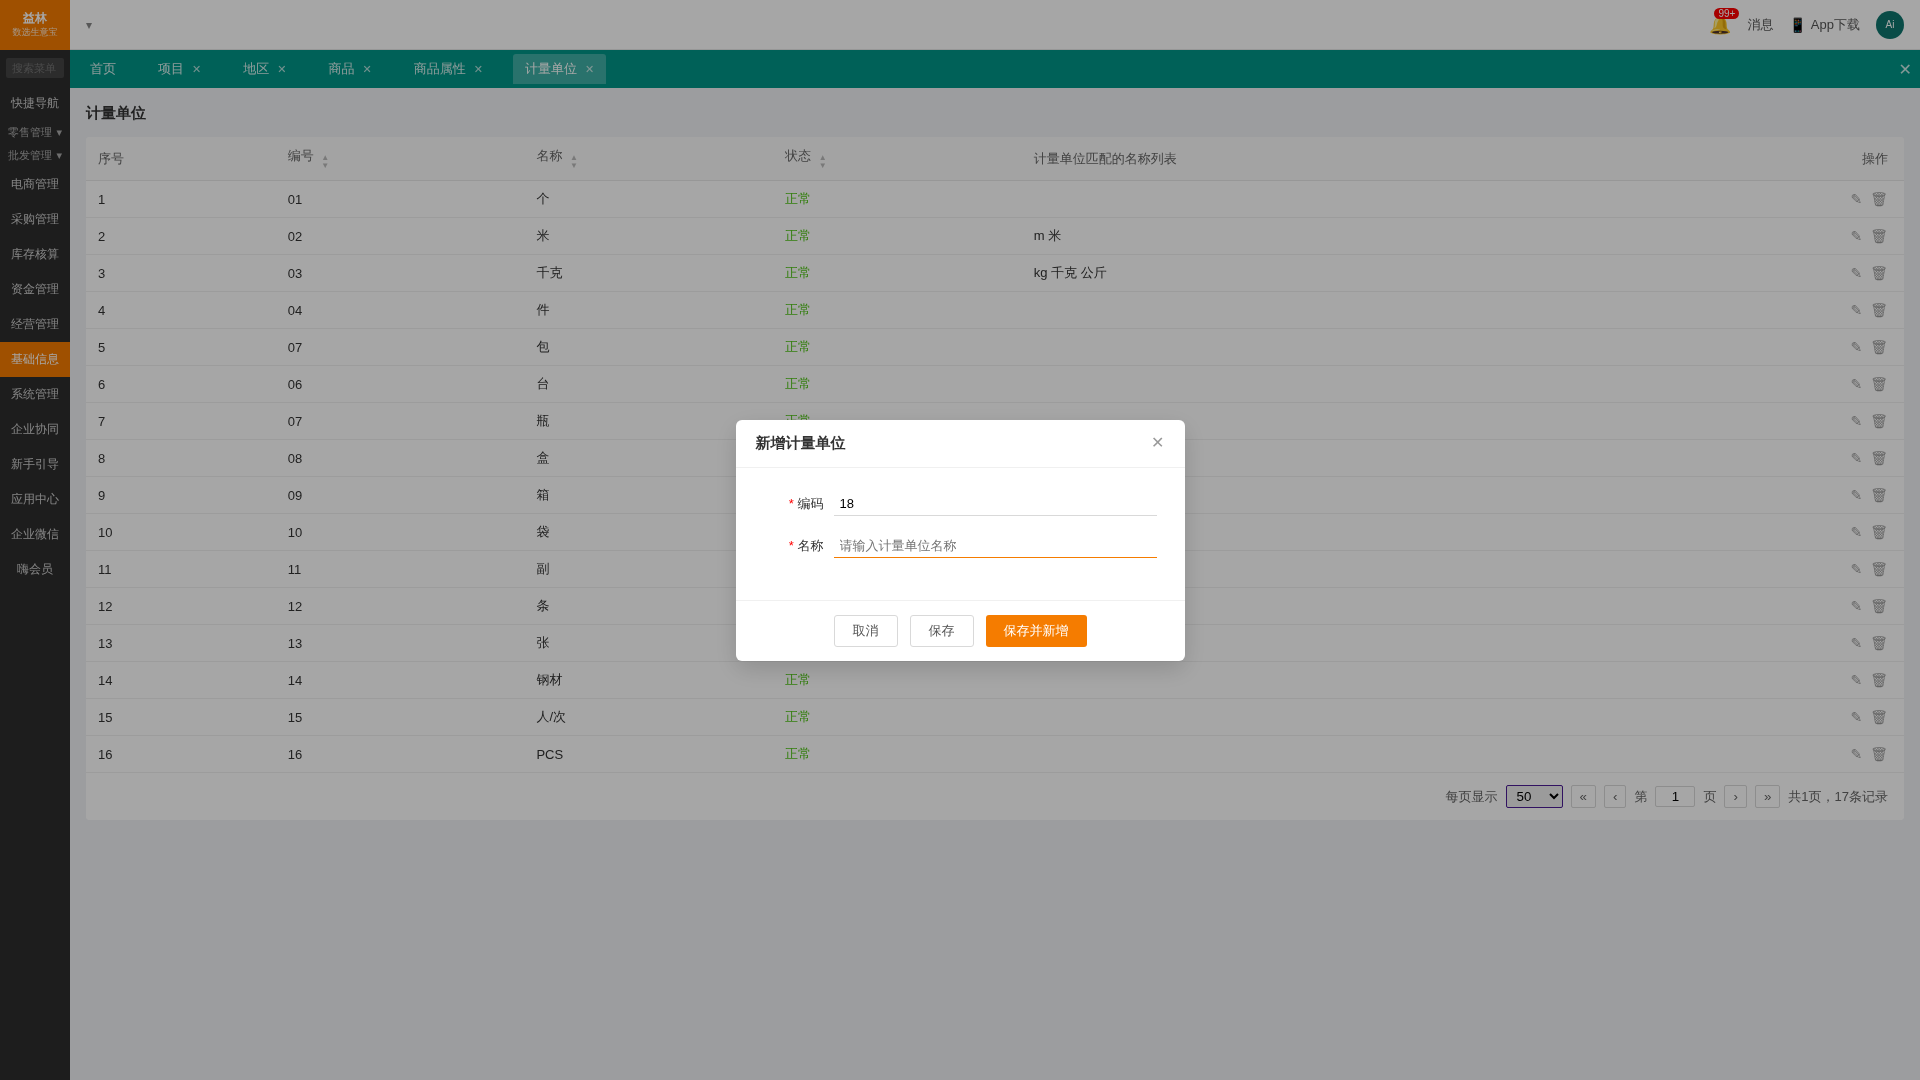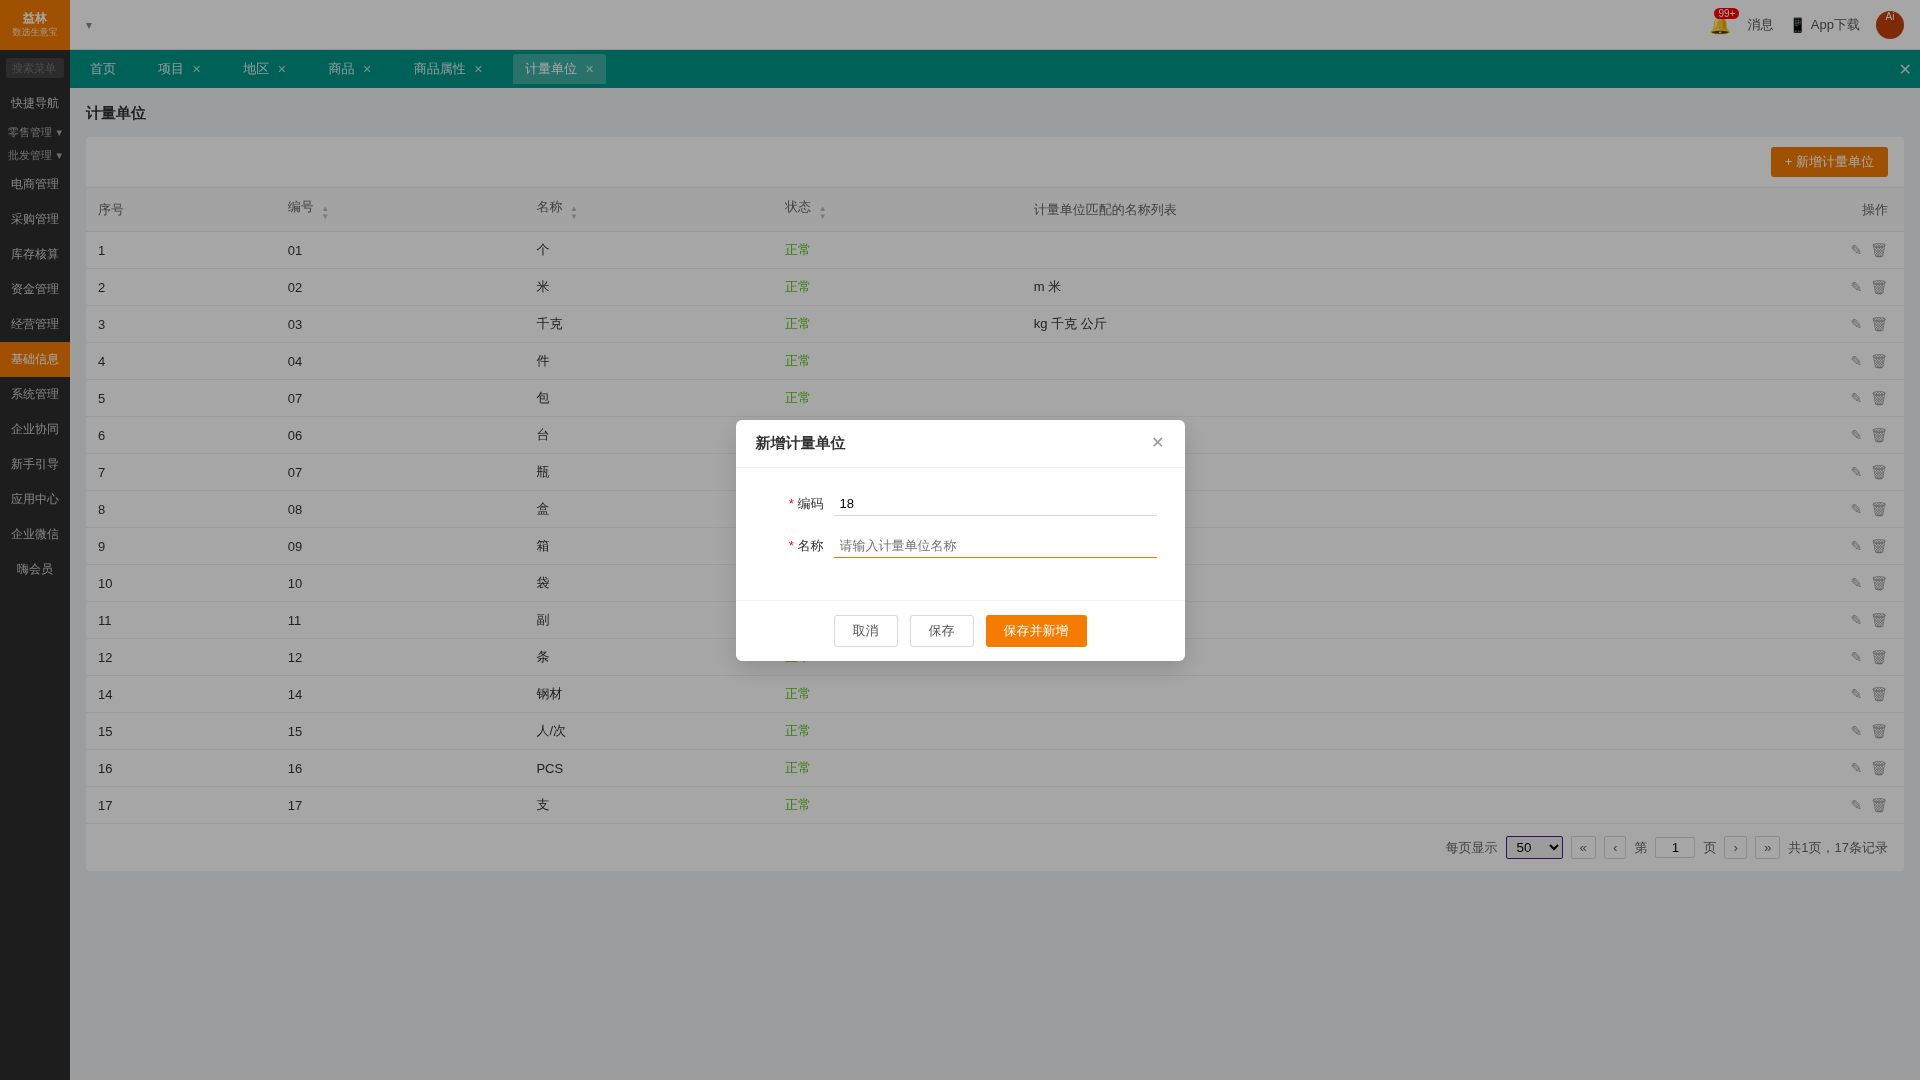--- a/index.html
+++ b/index.html
@@ -151,21 +151,21 @@
         <span style="font-size:18px; color:#555;">🔔</span>
         <span class="badge-count">99+</span>
       </div>
       <div class="header-btn">
         <span>消息</span>
       </div>
       <div class="header-btn">
         <span style="font-size:14px;">📱</span>
         <span>App下载</span>
       </div>
-      <div class="avatar" style="background: #c2410c; display:flex; align-items:flex-start; justify-content:center; color:white; font-size:10px;">
+      <div class="avatar" style="background: #0f766e; display:flex; align-items:center; justify-content:center; color:white; font-size:10px;">
         <span>Ai</span>
       </div>
     </div>
   </div>
 
   <div class="tab-bar">
     <div class="tab">
       <span>首页</span>
     </div>
     <div class="tab">
@@ -188,23 +188,20 @@
       <span>计量单位</span>
       <span class="tab-close">✕</span>
     </div>
     <div class="tab-bar-close">✕</div>
   </div>
 
   <div class="content">
     <div class="page-title">计量单位</div>
 
     <div class="table-section">
-      <div class="table-header">
-        <button class="btn-add">+ 新增计量单位</button>
-      </div>
 
       <table>
         <thead>
           <tr>
             <th>
               <span>序号</span>
             </th>
             <th style="cursor:pointer;">
               <span>编号</span>
               <span class="sort-arrows">
@@ -385,20 +382,33 @@
       <td><span class="status-normal">正常</span></td>
       <td></td>
       <td style="text-align:right; padding-right:16px;">
         <span class="action-btns" style="justify-content:flex-end;">
           <span class="action-icon">✎</span>
           <span class="action-icon">🗑</span>
         </span>
       </td>
     </tr>
             <tr>
+      <td>13</td>
+      <td>13</td>
+      <td>张</td>
+      <td><span class="status-normal">正常</span></td>
+      <td></td>
+      <td style="text-align:right; padding-right:16px;">
+        <span class="action-btns" style="justify-content:flex-end;">
+          <span class="action-icon">✎</span>
+          <span class="action-icon">🗑</span>
+        </span>
+      </td>
+    </tr>
+            <tr>
       <td>14</td>
       <td>14</td>
       <td>钢材</td>
       <td><span class="status-normal">正常</span></td>
       <td></td>
       <td style="text-align:right; padding-right:16px;">
         <span class="action-btns" style="justify-content:flex-end;">
           <span class="action-icon">✎</span>
           <span class="action-icon">🗑</span>
         </span>
@@ -414,33 +424,20 @@
         <span class="action-btns" style="justify-content:flex-end;">
           <span class="action-icon">✎</span>
           <span class="action-icon">🗑</span>
         </span>
       </td>
     </tr>
             <tr>
       <td>16</td>
       <td>16</td>
       <td>PCS</td>
-      <td><span class="status-normal">正常</span></td>
-      <td></td>
-      <td style="text-align:right; padding-right:16px;">
-        <span class="action-btns" style="justify-content:flex-end;">
-          <span class="action-icon">✎</span>
-          <span class="action-icon">🗑</span>
-        </span>
-      </td>
-    </tr>
-            <tr>
-      <td>17</td>
-      <td>17</td>
-      <td>支</td>
       <td><span class="status-normal">正常</span></td>
       <td></td>
       <td style="text-align:right; padding-right:16px;">
         <span class="action-btns" style="justify-content:flex-end;">
           <span class="action-icon">✎</span>
           <span class="action-icon">🗑</span>
         </span>
       </td>
     </tr>
           </tbody>

